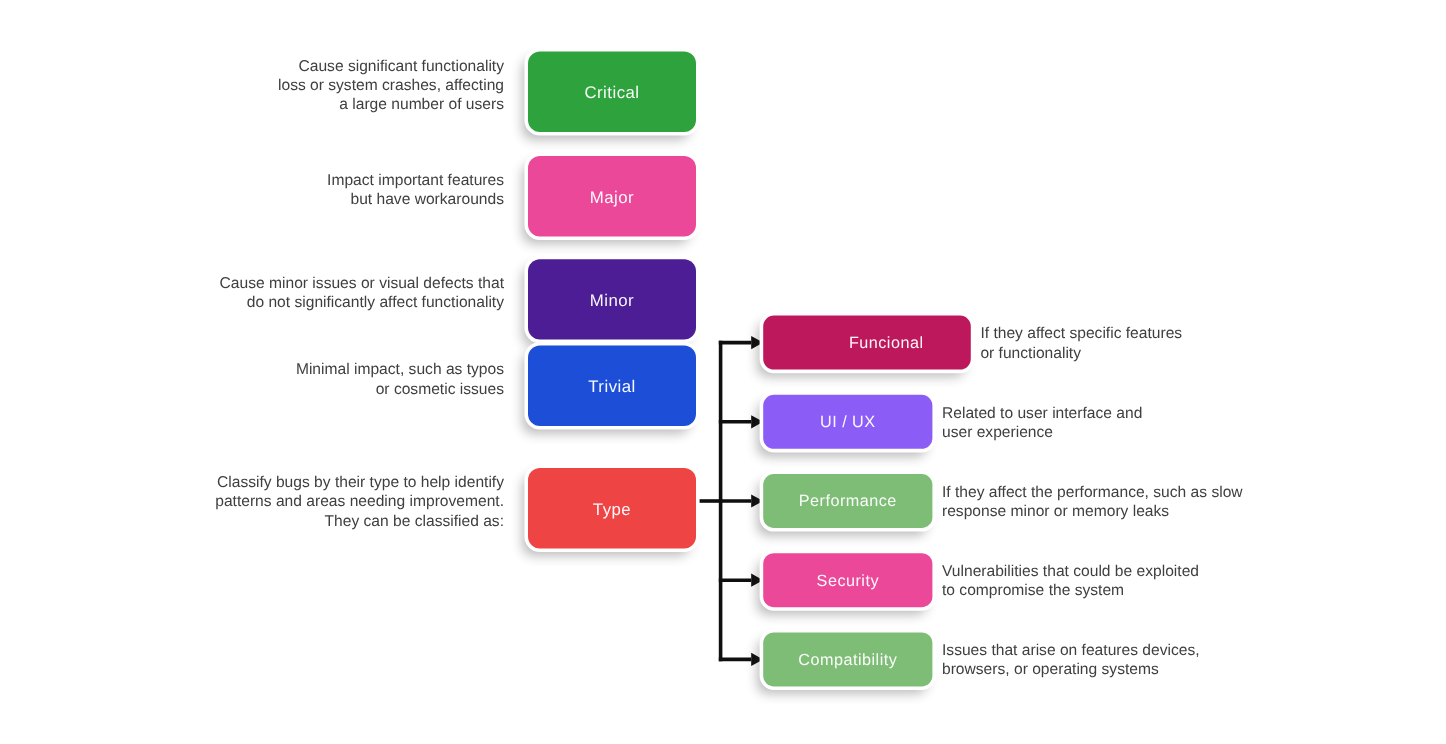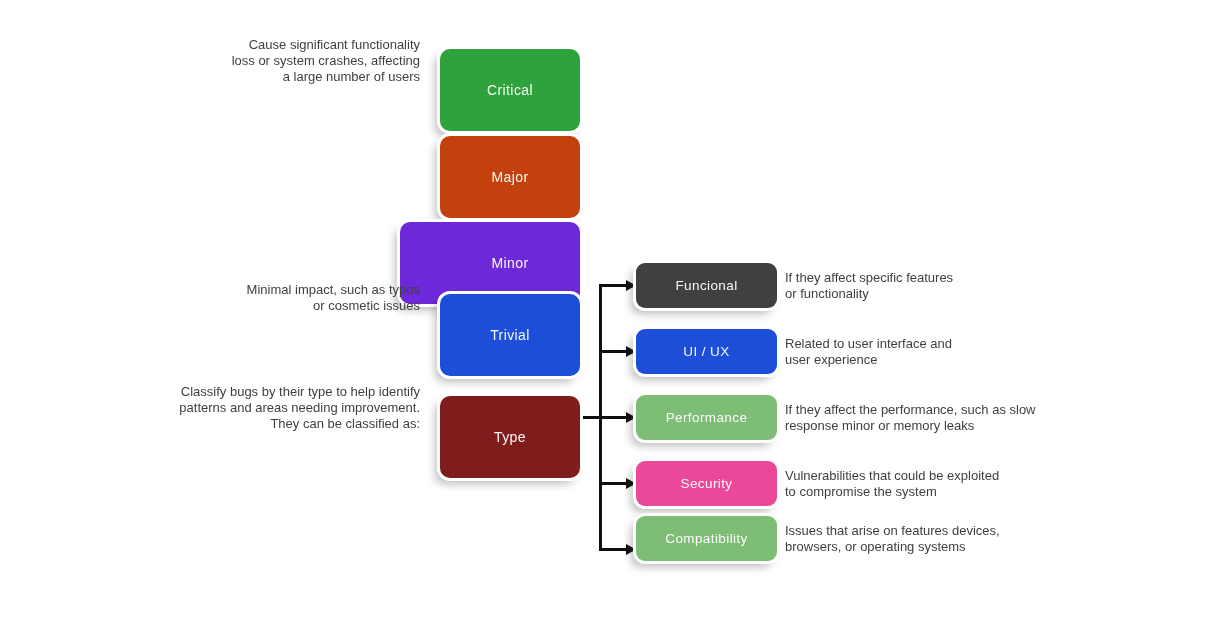--- a/index.html
+++ b/index.html
@@ -7,35 +7,35 @@
   }
   html,body{margin:0;padding:0;}
   body{
     width:1205px;height:620px;position:relative;overflow:hidden;
     background:#ffffff;
     font-family:"Liberation Sans","DejaVu Sans",sans-serif;
   }
   
   .lrow{
     position:absolute;left:0;width:580px;height:67px;
-    display:flex;align-items:flex-start;justify-content:flex-end;
+    display:flex;align-items:center;justify-content:flex-end;
   }
   .ldesc{
     text-align:right;margin-right:20px;
     font-size:13px;line-height:16px;color:var(--text);
     white-space:pre-line;
   }
   
   .node{
     display:flex;align-items:center;justify-content:center;
     color:rgba(255,255,255,0.96);
     box-shadow:0 0 0 3px #ffffff,-5px 6px 9px rgba(40,40,40,0.30);
   }
   .node.big{
-    flex:0 0 140px;width:140px;height:82px;border-radius:10px;
+    flex:0 0 140px;width:140px;height:67px;border-radius:10px;
     font-size:14px;letter-spacing:0.4px;margin-top:12px;
   }
   .node.small{
     flex:0 0 141px;width:141px;height:45px;border-radius:9px;
     font-size:13.5px;letter-spacing:0.4px;
   }
   
   .rrow{
     position:absolute;left:636px;height:45px;
     display:flex;align-items:center;
@@ -58,44 +58,48 @@
   <div class="lrow" style="top:37px">
     <div class="ldesc">Cause significant functionality
 loss or system crashes, affecting
 a large number of users</div>
     <div class="node big" style="background-color: rgb(46, 162, 60);">
       <span>Critical</span>
     </div>
   </div>
 
   <div class="lrow" style="top:124px">
-    <div class="node big" style="background-color: #c2410c;">
+    <div class="ldesc">Impact important features
+but have workarounds</div>
+    <div class="node big" style="background-color: #ec4899;">
       <span>Major</span>
     </div>
   </div>
 
   <div class="lrow" style="top:210px">
-    <div class="node big" style="background-color: #6d28d9; padding-left: 40px;">
+    <div class="ldesc">Cause minor issues or visual defects that
+do not significantly affect functionality</div>
+    <div class="node big" style="background-color: #4c1d95;">
       <span>Minor</span>
     </div>
   </div>
 
   <div class="lrow" style="top:282px">
     <div class="ldesc">Minimal impact, such as typos
 or cosmetic issues</div>
     <div class="node big" style="background-color: #1d4ed8;">
       <span>Trivial</span>
     </div>
   </div>
 
   <div class="lrow" style="top:384px">
     <div class="ldesc">Classify bugs by their type to help identify
 patterns and areas needing improvement.
 They can be classified as:</div>
-    <div class="node big" style="background-color: #7f1d1d;">
+    <div class="node big" style="background-color: #ef4444;">
       <span>Type</span>
     </div>
   </div>
 
   <svg class="connector" width="1205" height="620" viewBox="0 0 1205 620" style="color: rgb(15, 15, 15);">
     <line x1="583" y1="417.5" x2="602" y2="417.5"></line>
     <line x1="600.5" y1="284" x2="600.5" y2="551"></line>
 
     <g>
       <line x1="599" y1="285.5" x2="626" y2="285.5"></line>
@@ -113,29 +117,29 @@
       <line x1="599" y1="483.5" x2="626" y2="483.5"></line>
       <polygon points="626,478 626,489 636,483.5"></polygon>
     </g>
     <g>
       <line x1="599" y1="549.5" x2="626" y2="549.5"></line>
       <polygon points="626,544 626,555 636,549.5"></polygon>
     </g>
   </svg>
 
   <div class="rrow" style="top:263px">
-    <div class="node small" style="background-color: #404040;">
+    <div class="node small" style="background-color: #be185d; padding-left: 32px;">
       <span>Funcional</span>
     </div>
     <div class="rdesc">If they affect specific features
 or functionality</div>
   </div>
 
   <div class="rrow" style="top:329px">
-    <div class="node small" style="background-color: #1d4ed8;">
+    <div class="node small" style="background-color: #8b5cf6;">
       <span>UI / UX</span>
     </div>
     <div class="rdesc">Related to user interface and
 user experience</div>
   </div>
 
   <div class="rrow" style="top:395px">
     <div class="node small" style="background-color: rgb(125, 189, 118); text-align: center;">
       <span>Performance</span>
     </div>
@@ -144,21 +148,21 @@
   </div>
 
   <div class="rrow" style="top:461px">
     <div class="node small" style="background-color: #ec4899;">
       <span>Security</span>
     </div>
     <div class="rdesc">Vulnerabilities that could be exploited
 to compromise the system</div>
   </div>
 
-  <div class="rrow" style="top:516px">
+  <div class="rrow" style="top:527px">
     <div class="node small" style="background-color: rgb(125, 189, 118);">
       <span>Compatibility</span>
     </div>
     <div class="rdesc">Issues that arise on features devices,
 browsers, or operating systems</div>
   </div>
 
 </div>
 
 </body></html>

